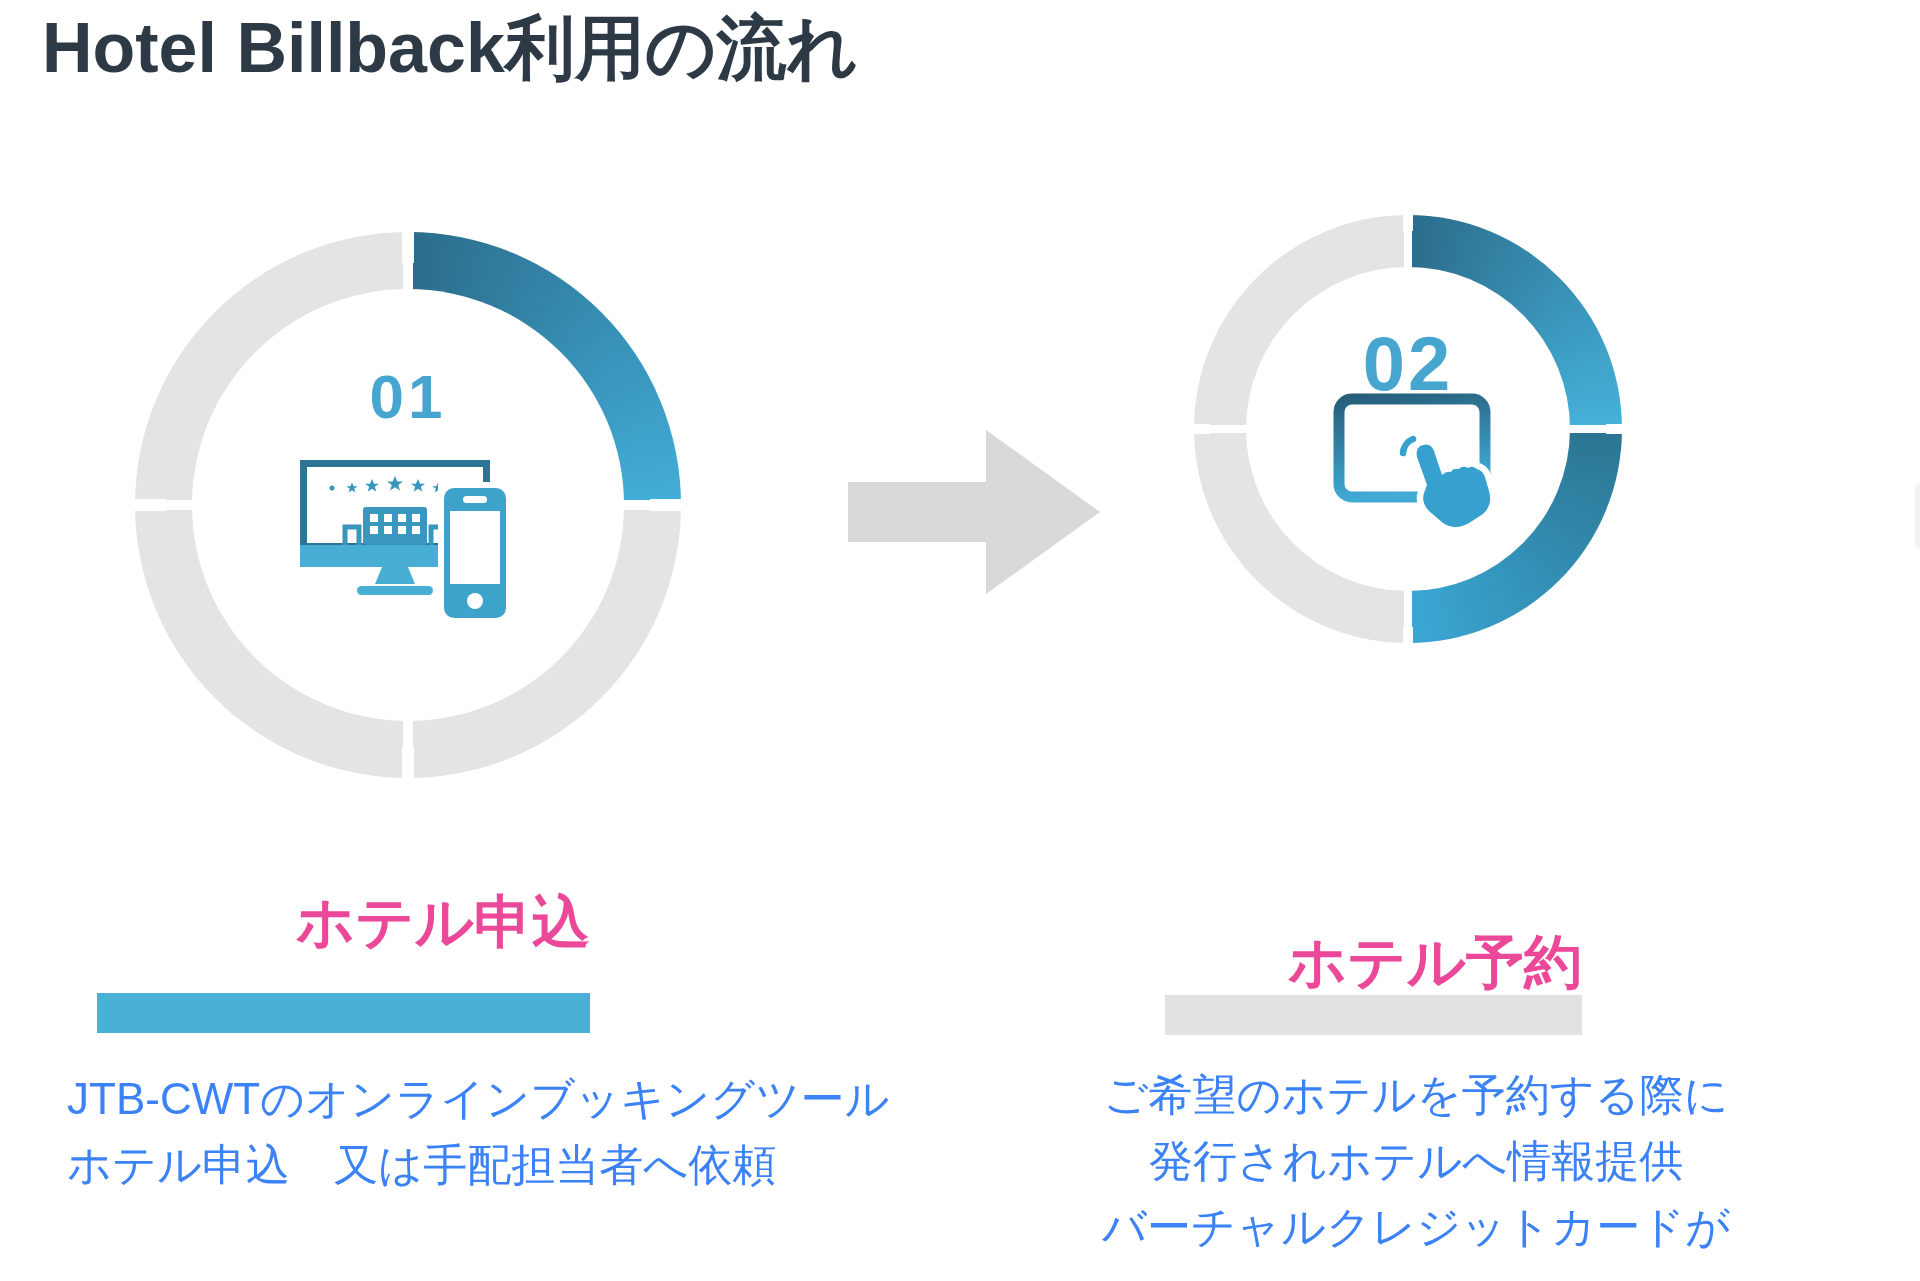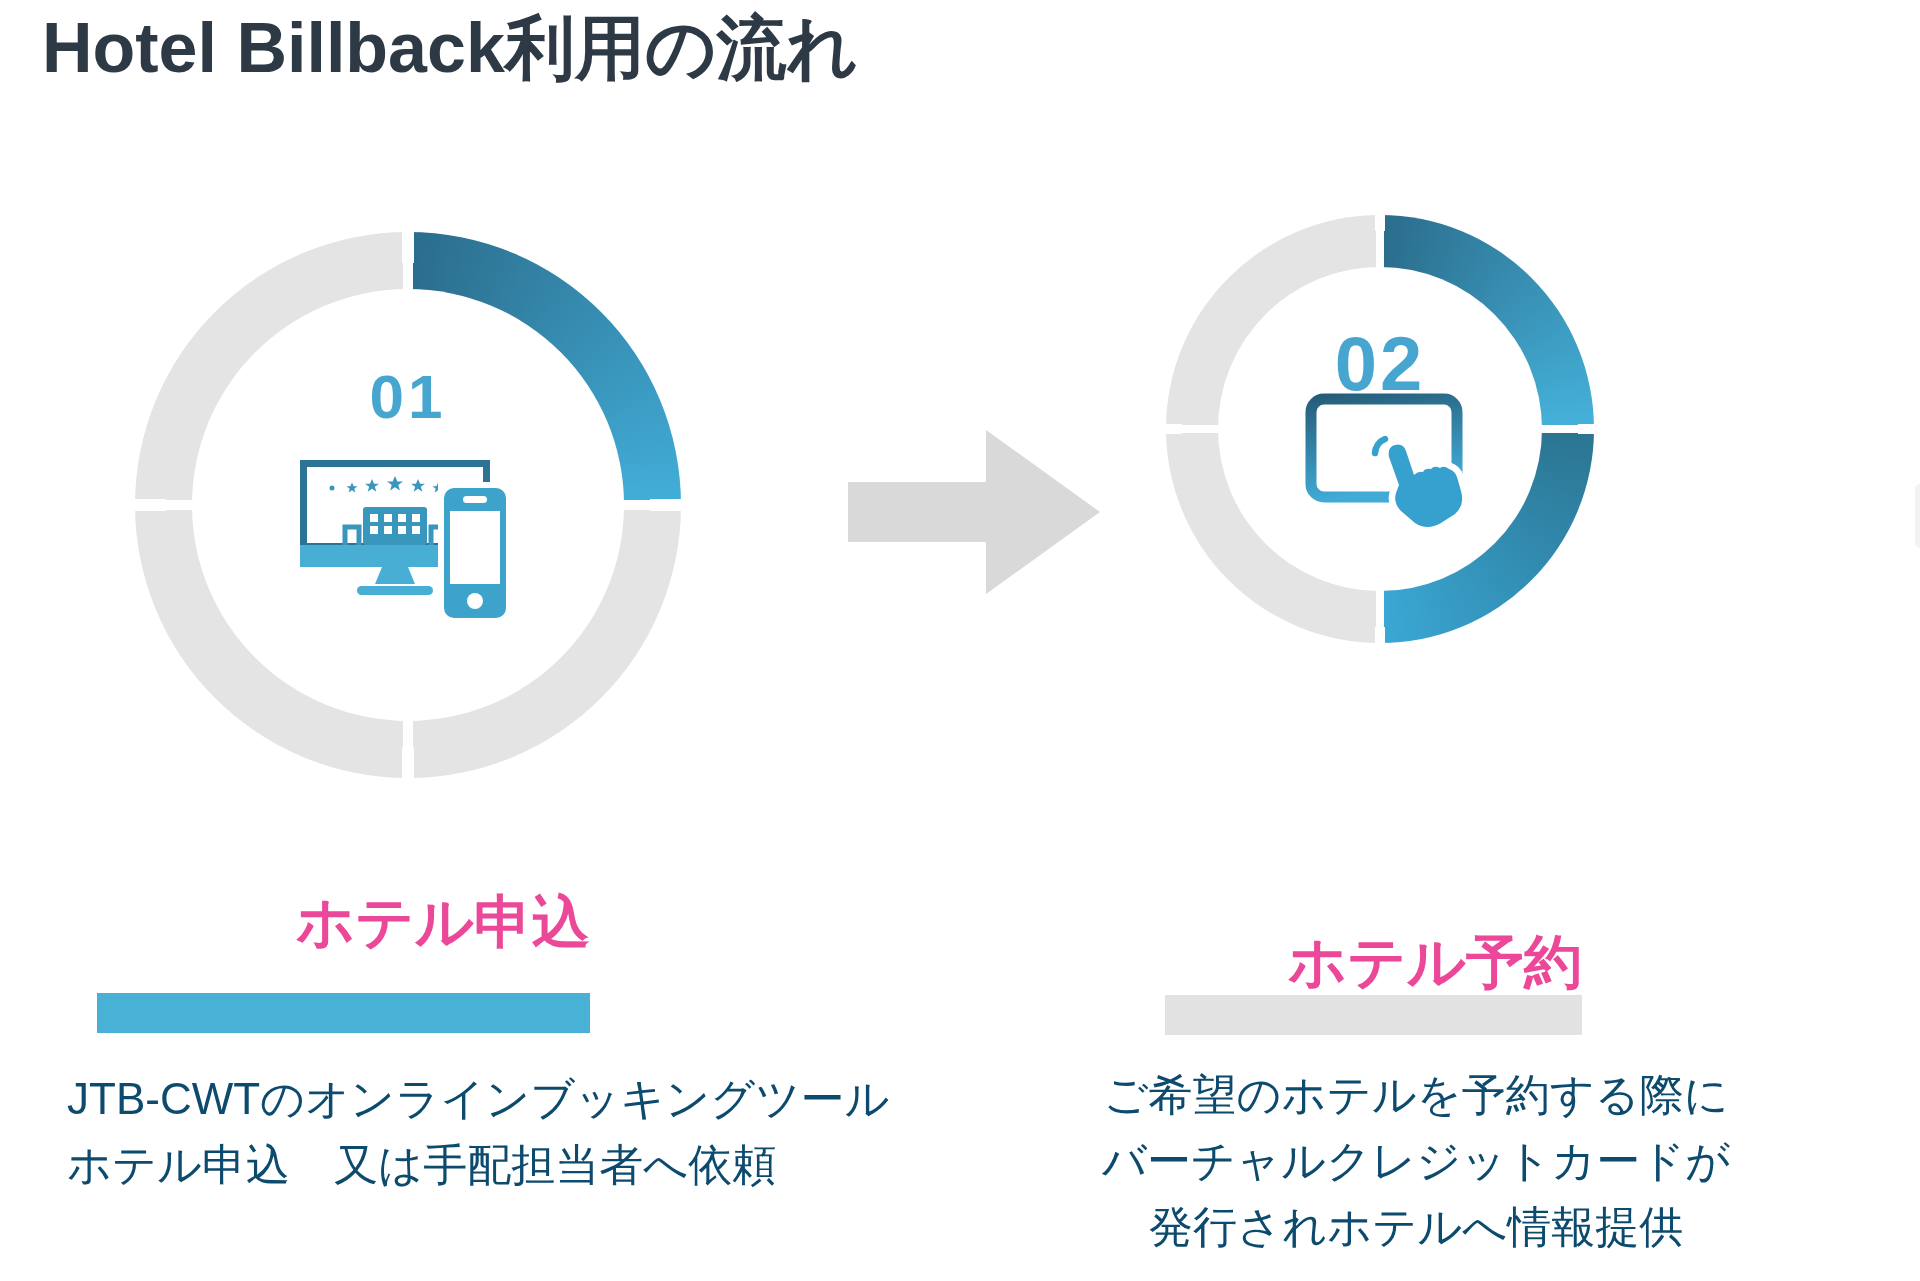--- a/index.html
+++ b/index.html
@@ -13,42 +13,42 @@
   }
   
   .ring{position:absolute;border-radius:50%;}
   .ring::after{content:"";position:absolute;background:#fff;border-radius:50%;}
   .ring1{left:135px;top:232px;width:546px;height:546px;
     background:conic-gradient(#fff 0deg 1.3deg,#2b6d8c 1.3deg,#42add8 88.7deg,
       #fff 88.7deg 91.3deg,#e4e4e4 91.3deg 178.7deg,#fff 178.7deg 181.3deg,
       #e4e4e4 181.3deg 268.7deg,#fff 268.7deg 271.3deg,#e4e4e4 271.3deg 358.7deg,
       #fff 358.7deg 360deg);}
   .ring1::after{inset:57px;}
-  .ring2{left:1166px;top:215px;width:428px;height:428px;
+  .ring2{left:1194px;top:215px;width:428px;height:428px;
     background:conic-gradient(#fff 0deg 1.3deg,#2b6d8c 1.3deg,#45b1da 88.7deg,
       #fff 88.7deg 91.3deg,#2b7592 91.3deg,#3aa7d4 178.7deg,#fff 178.7deg 181.3deg,
       #e4e4e4 181.3deg 268.7deg,#fff 268.7deg 271.3deg,#e4e4e4 271.3deg 358.7deg,
       #fff 358.7deg 360deg);}
   .ring2::after{inset:52px;}
   .num{position:absolute;left:0;width:100%;text-align:center;line-height:1;
     font-weight:bold;color:#47a6cf;z-index:2;}
   .num1{top:134px;font-size:62px;letter-spacing:4px;}
   .num2{top:111px;font-size:76px;letter-spacing:3px;}
   .step-icon{position:absolute;z-index:2;}
   .icon1{left:165px;top:228px;width:212px;height:165px;}
   .icon2{left:139px;top:178px;width:160px;height:150px;}
   
   .step-title{position:absolute;text-align:right;font-size:58px;font-weight:bold;
     color:#ec4899;white-space:nowrap;}
   .t1{left:97px;width:493px;top:884px;}
   .t2{left:1165px;width:417px;top:924px;}
   .bar{position:absolute;height:40px;}
   .bar1{left:97px;top:993px;width:493px;background:#4ab1d6;}
   .bar2{left:1165px;top:995px;width:417px;background:#e2e2e2;}
-  .desc{position:absolute;font-size:44px;line-height:66px;color:#0c4a6e;white-space:nowrap;}
+  .desc{position:absolute;font-size:44px;line-height:66px;color:#3b82f6;white-space:nowrap;}
   .d1{left:67px;top:1066px;}
   .d2{left:1102px;top:1062px;text-align:center;}
   
   .arrow{position:absolute;left:848px;top:430px;width:254px;height:164px;}
   .edge-sliver{position:absolute;right:0;top:484px;width:5px;height:64px;
     background:#f3f3f3;border-radius:6px 0 0 6px;}
 </style>
 </head>
 <body>
 
@@ -125,19 +125,19 @@
 
         <path d="M56,42 A16,16 0 0 1 66,28" stroke="#36a0cf" stroke-width="6.5" fill="none" stroke-linecap="round"></path>
         <path d="M70,46 Q68,36 76,34 Q84,32 87,40 L95,64 Q99,60 104,61 Q106,57 112,58 Q115,54 121,57 Q125,54 130,58 Q136,60 138,66 L142,80 Q146,94 136,103 L122,112 Q108,120 96,112 L82,100 Q74,92 77,82 L80,74 Z" fill="#36a0cf"></path>
       </g>
     </svg>
   </div>
   <div class="step-title t2">ホテル予約</div>
   <div class="bar bar2"></div>
   <div class="desc d2">
     <div>ご希望のホテルを予約する際に</div>
+    <div>発行されホテルへ情報提供</div>
     <div>バーチャルクレジットカードが</div>
-    <div>発行されホテルへ情報提供</div>
   </div>
 
   <div class="edge-sliver"></div>
 
 </div>
 
 </body></html>

